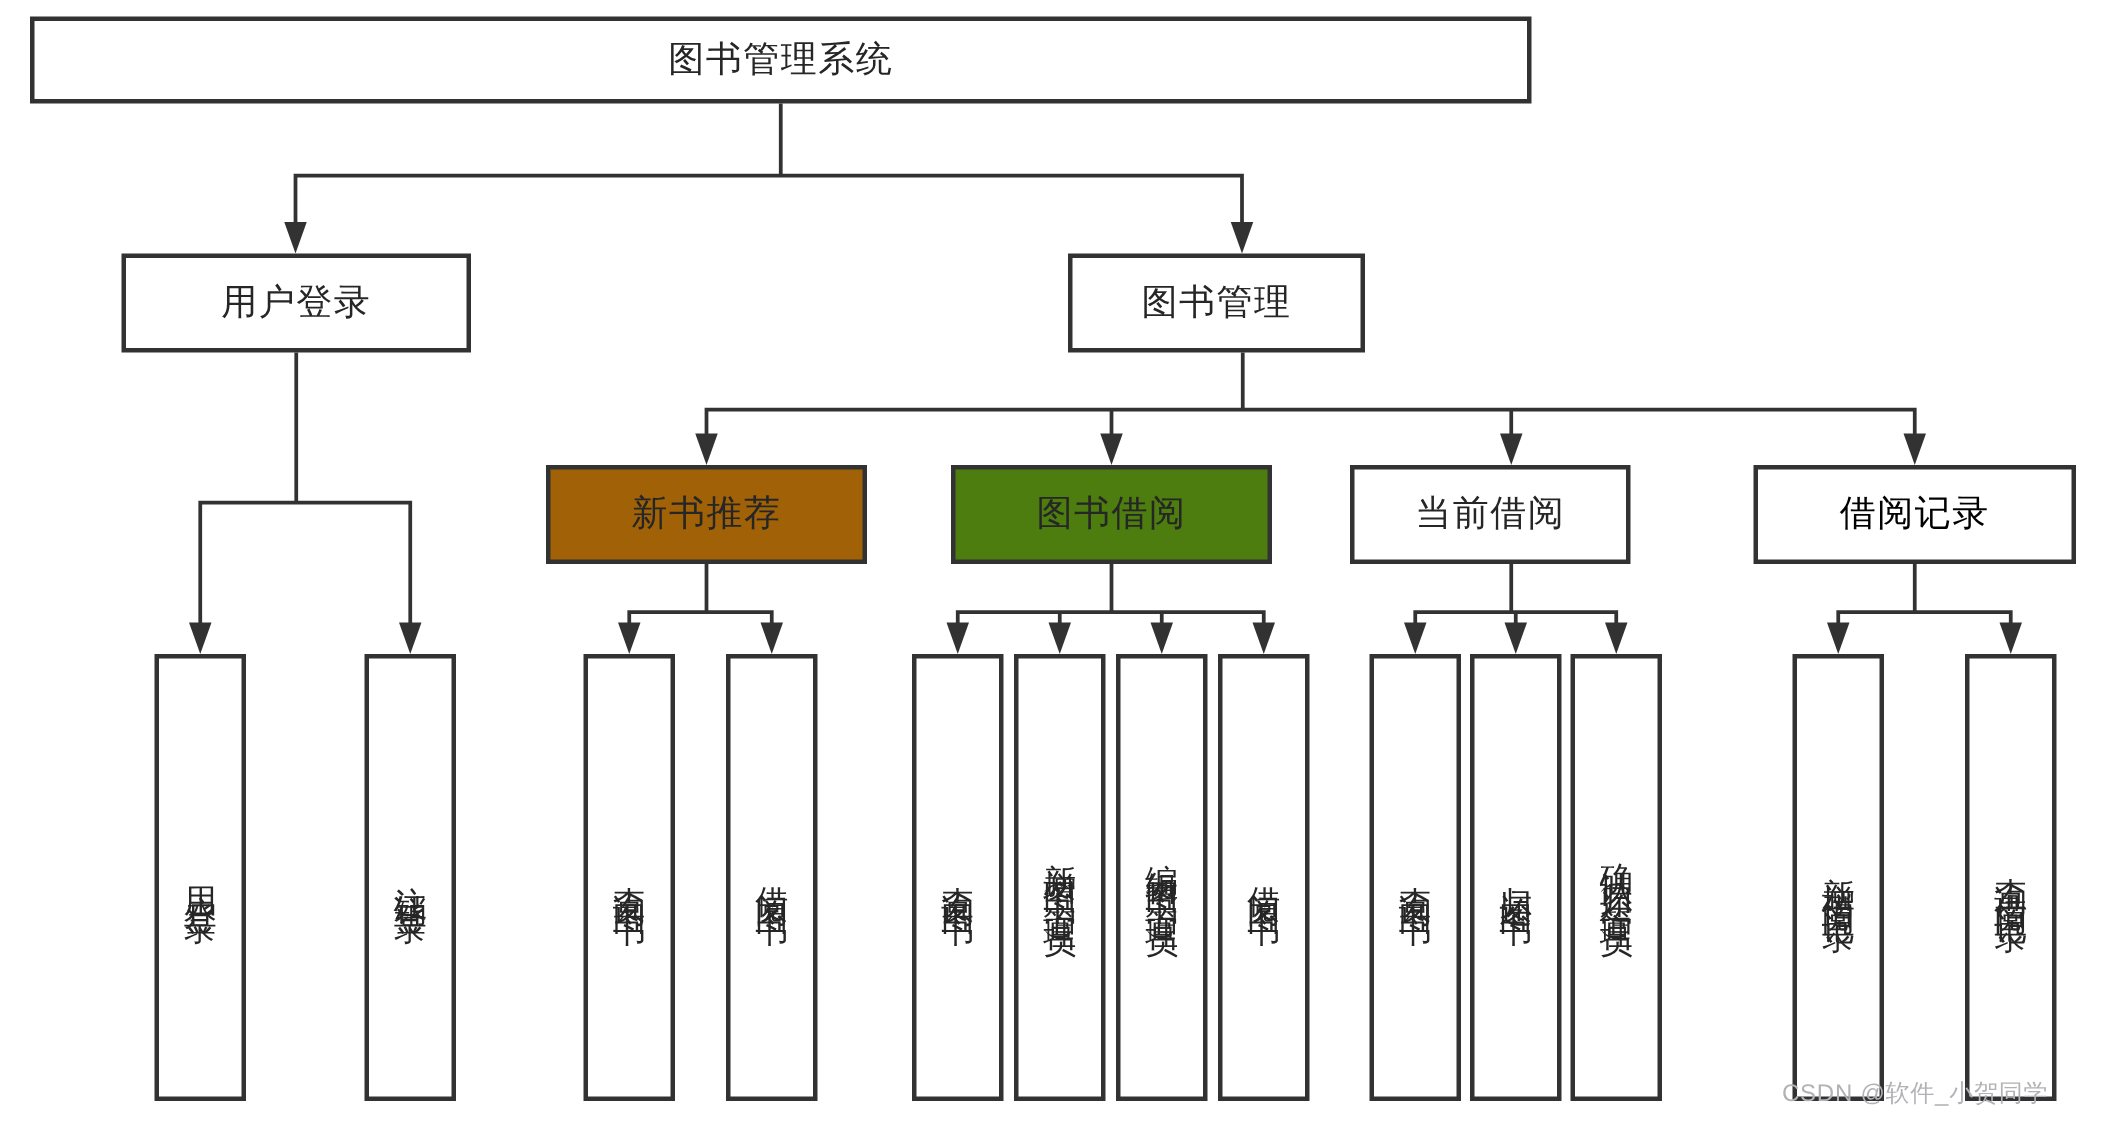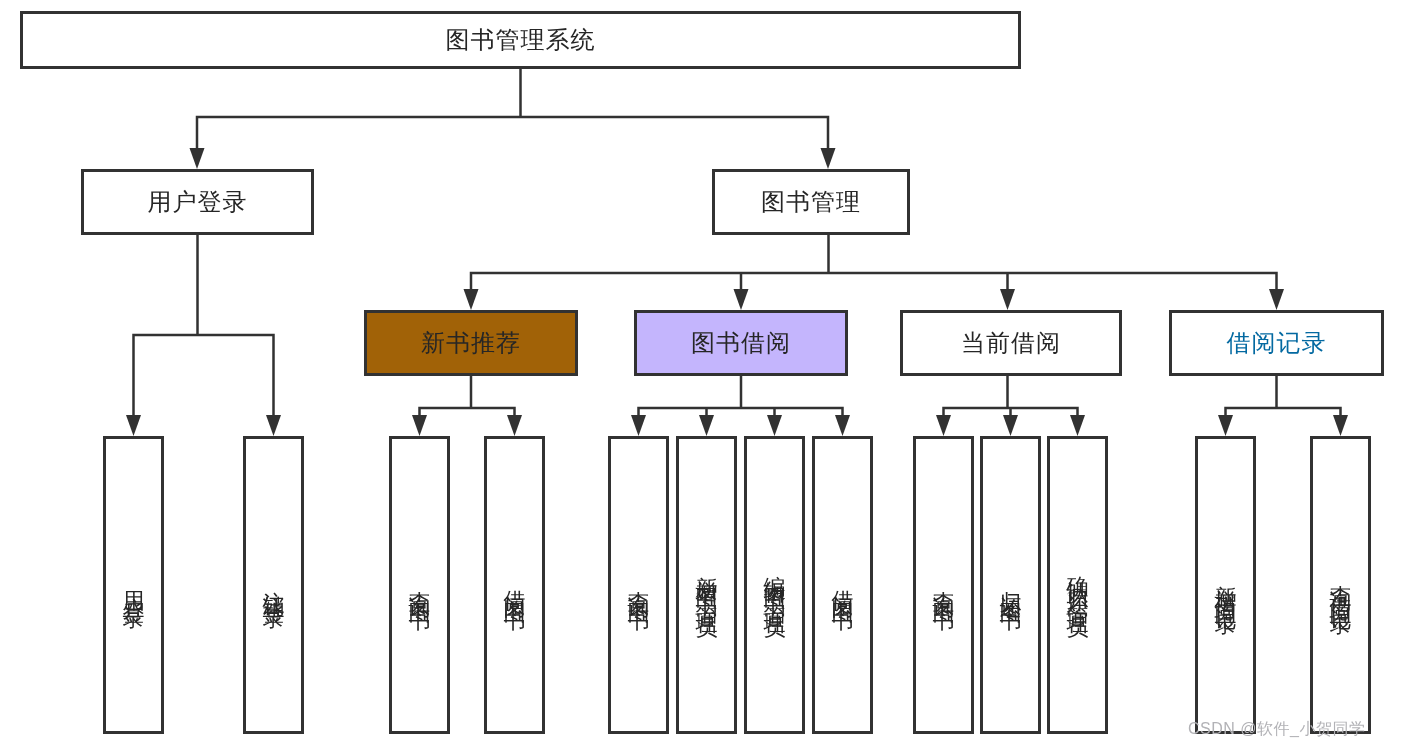--- a/index.html
+++ b/index.html
@@ -94,27 +94,27 @@
       </div>
       <div class="node horizontal" style="left: 81px; top: 169px; width: 233px; height: 66px; border: 3px solid rgb(50, 50, 50); background: rgb(255, 255, 255); color: rgb(38, 38, 38);">
         <span class="node-label">用户登录</span>
       </div>
       <div class="node horizontal" style="left: 712px; top: 169px; width: 198px; height: 66px; border: 3px solid rgb(50, 50, 50); background: rgb(255, 255, 255); color: rgb(38, 38, 38);">
         <span class="node-label">图书管理</span>
       </div>
       <div class="node horizontal" style="left: 364px; top: 310px; width: 214px; height: 66px; border: 3px solid rgb(50, 50, 50); background: #a16207; color: rgb(38, 38, 38);">
         <span class="node-label">新书推荐</span>
       </div>
-      <div class="node horizontal" style="left: 634px; top: 310px; width: 214px; height: 66px; border: 3px solid rgb(50, 50, 50); background: #c4b5fd; color: rgb(38, 38, 38); align-items: center;">
+      <div class="node horizontal" style="left: 634px; top: 310px; width: 214px; height: 66px; border: 3px solid rgb(50, 50, 50); background: #4d7c0f; color: rgb(38, 38, 38); align-items: center;">
         <span class="node-label">图书借阅</span>
       </div>
-      <div class="node horizontal" style="left: 900px; top: 310px; width: 222px; height: 66px; border: 3px solid rgb(50, 50, 50); background: rgb(255, 255, 255); color: rgb(38, 38, 38);">
+      <div class="node horizontal" style="left: 900px; top: 310px; width: 187px; height: 66px; border: 3px solid rgb(50, 50, 50); background: rgb(255, 255, 255); color: rgb(38, 38, 38);">
         <span class="node-label">当前借阅</span>
       </div>
-      <div class="node horizontal" style="left: 1169px; top: 310px; width: 215px; height: 66px; border: 3px solid rgb(50, 50, 50); background: rgb(255, 255, 255); color: #0369a1;">
+      <div class="node horizontal" style="left: 1169px; top: 310px; width: 215px; height: 66px; border: 3px solid rgb(50, 50, 50); background: rgb(255, 255, 255); color: #000000;">
         <span class="node-label">借阅记录</span>
       </div>
       <div class="node vertical" style="left: 103px; top: 436px; width: 61px; height: 298px; border: 3px solid rgb(50, 50, 50); background: rgb(255, 255, 255); color: rgb(38, 38, 38);">
         <span class="node-label">用户登录</span>
       </div>
       <div class="node vertical" style="left: 243px; top: 436px; width: 61px; height: 298px; border: 3px solid rgb(50, 50, 50); background: rgb(255, 255, 255); color: rgb(38, 38, 38);">
         <span class="node-label">注销登录</span>
       </div>
       <div class="node vertical" style="left: 389px; top: 436px; width: 61px; height: 298px; border: 3px solid rgb(50, 50, 50); background: rgb(255, 255, 255); color: rgb(38, 38, 38);">
         <span class="node-label">查询图书</span>

